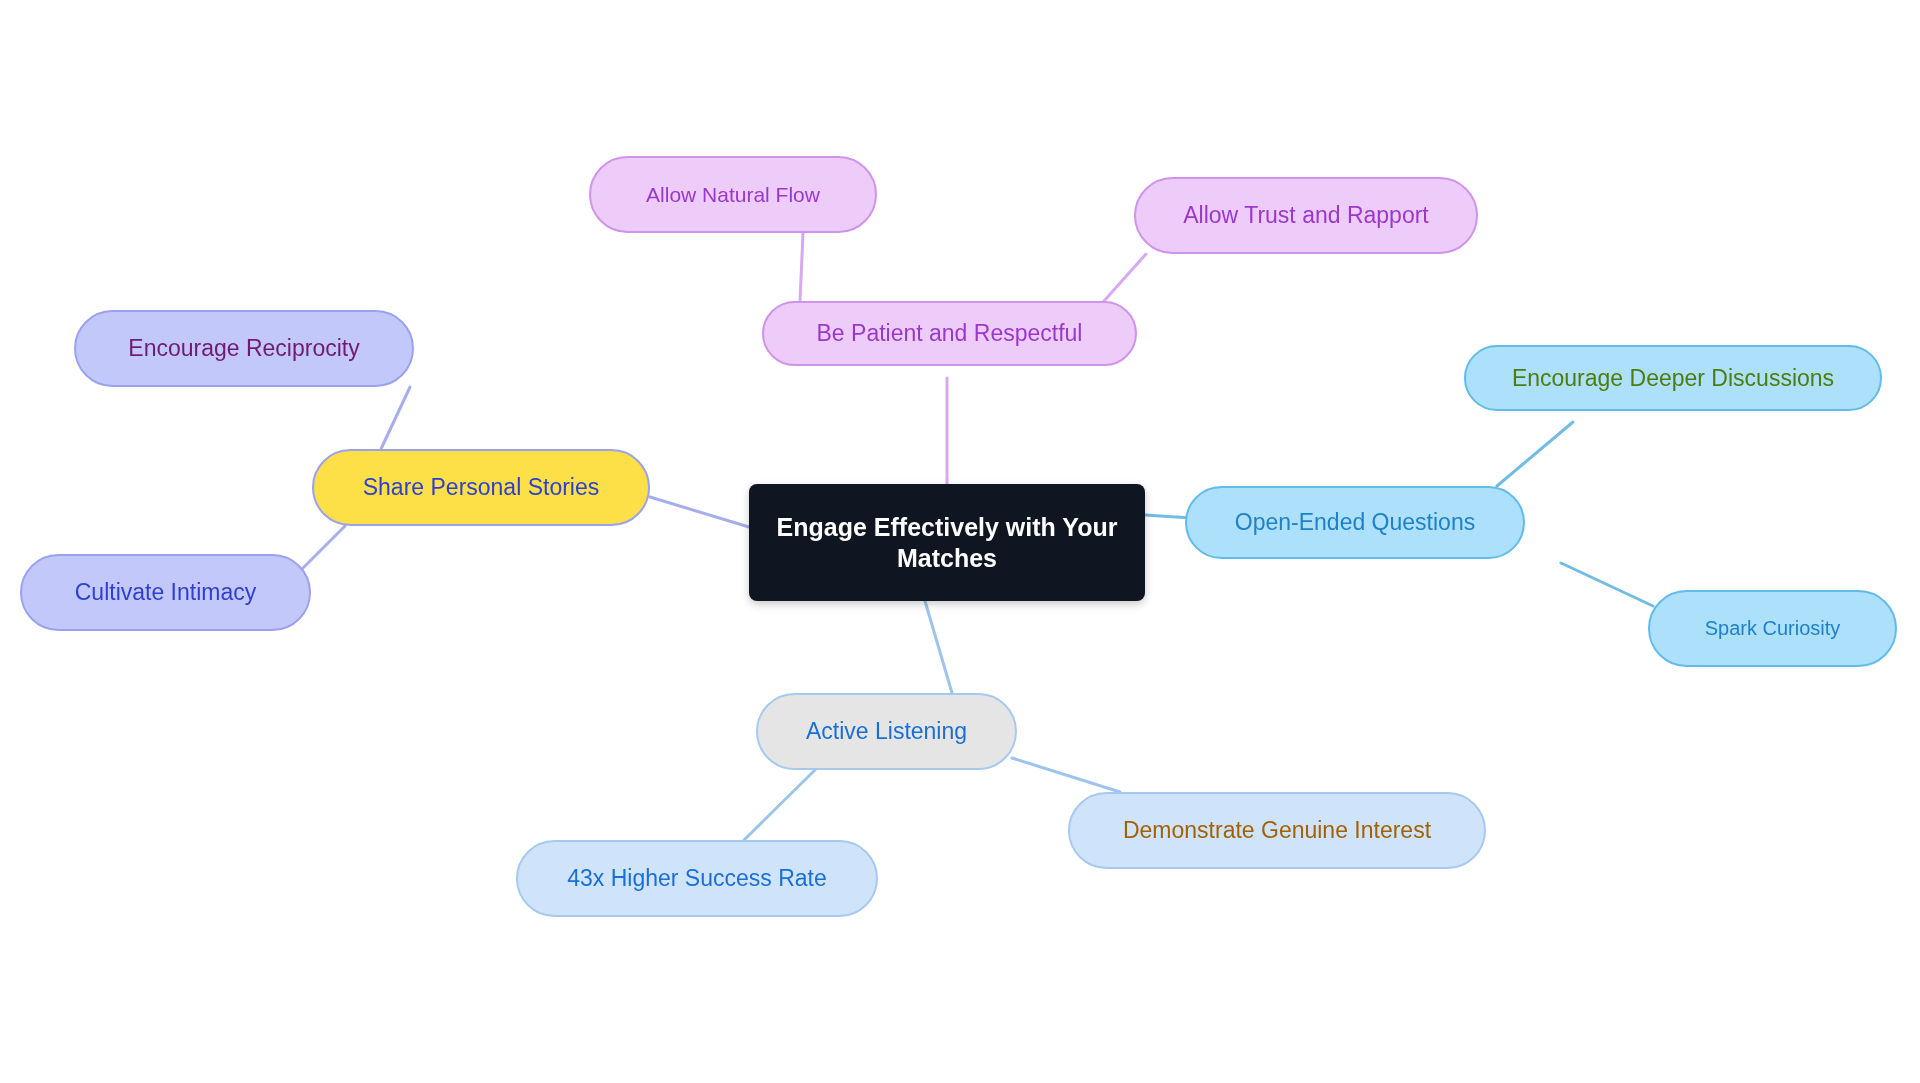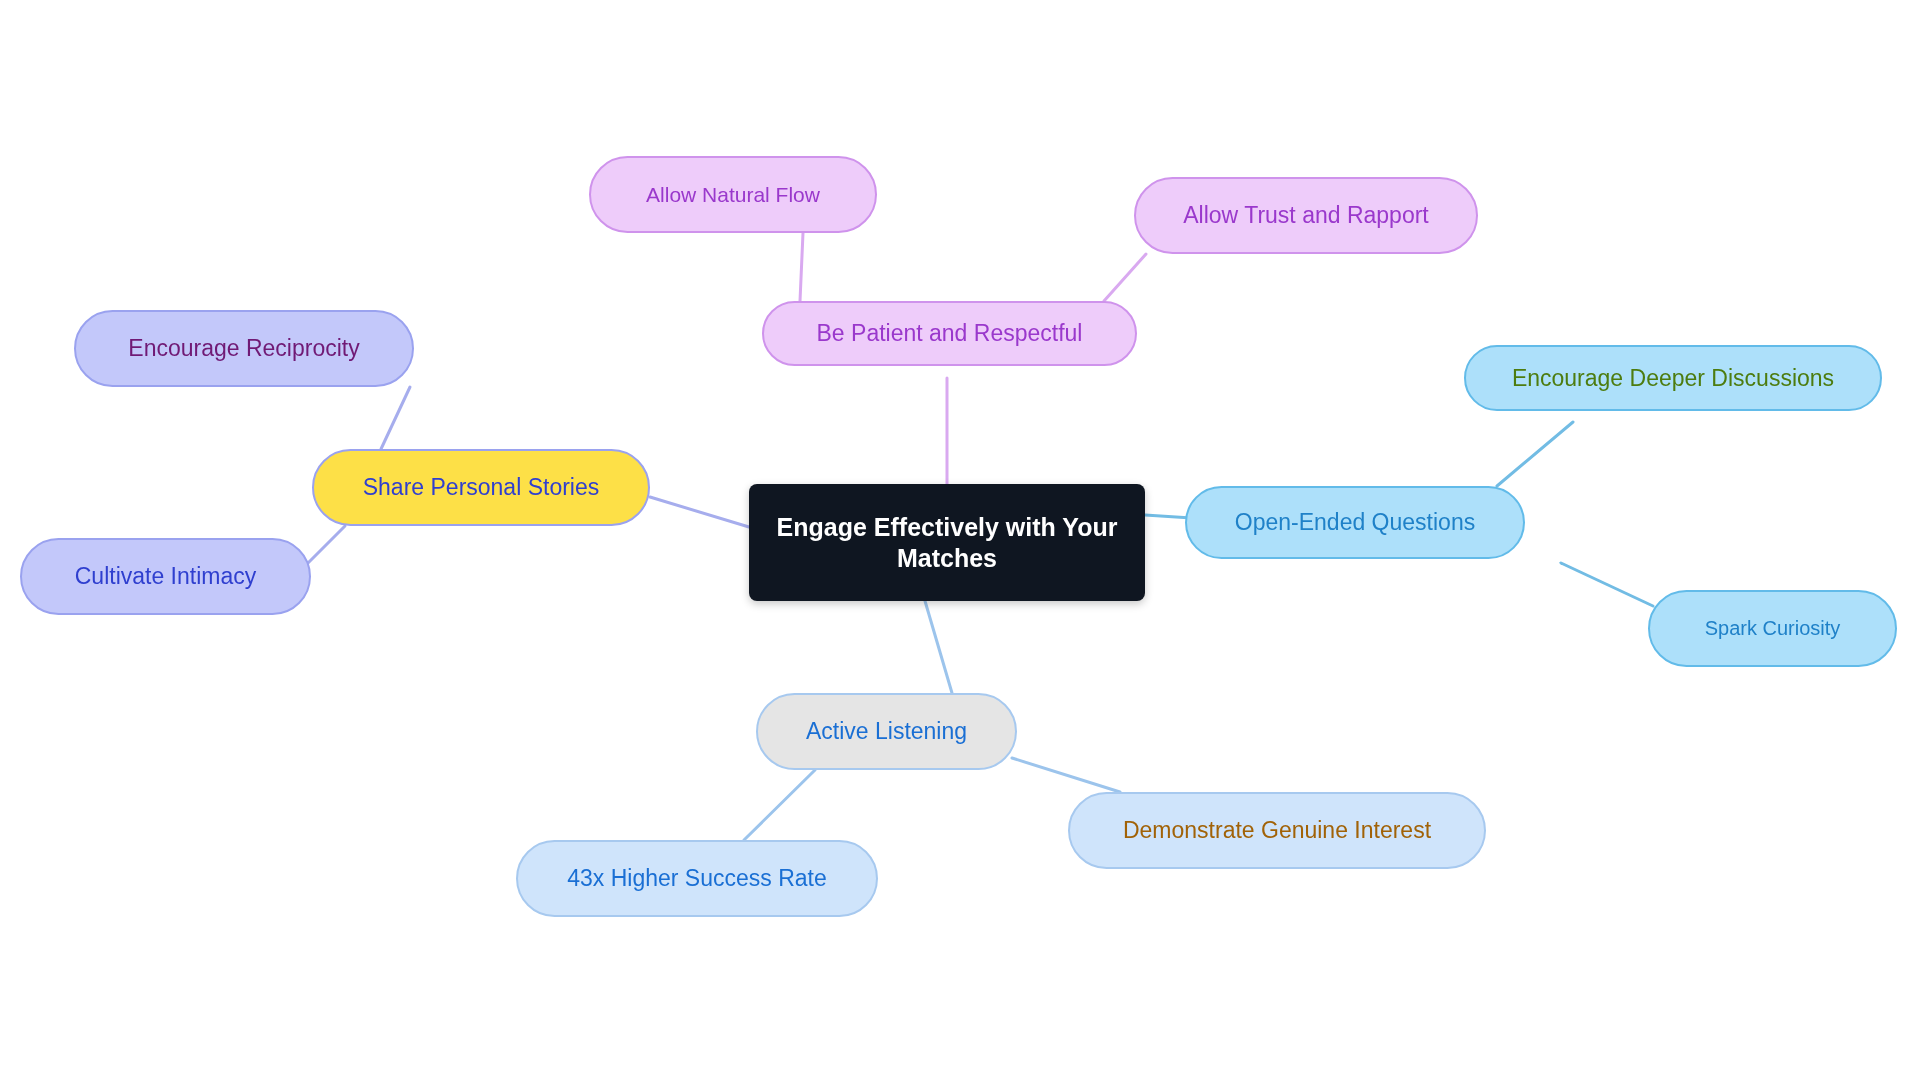--- a/index.html
+++ b/index.html
@@ -62,21 +62,21 @@
       <line x1="815" y1="770" x2="744" y2="840" stroke="#9cc4ec" stroke-width="3" stroke-linecap="round"></line>
       <line x1="1012" y1="758" x2="1120" y2="792" stroke="#9cc4ec" stroke-width="3" stroke-linecap="round"></line>
     </svg>
   <div id="node-layer">
       <div class="node node-root" style="left: 749px; top: 484px; width: 396px; height: 117px; background: rgb(15, 22, 33); color: rgb(255, 255, 255); border-color: rgb(15, 22, 33); font-size: 25px;"><span>Engage Effectively with Your Matches</span></div>
       <div class="node" style="left: 762px; top: 301px; width: 375px; height: 65px; background: rgb(238, 204, 250); color: rgb(154, 56, 204); border-color: rgb(207, 147, 236); font-size: 23px;"><span>Be Patient and Respectful</span></div>
       <div class="node" style="left: 589px; top: 156px; width: 288px; height: 77px; background: rgb(238, 204, 250); color: rgb(154, 56, 204); border-color: rgb(207, 147, 236); font-size: 21px;"><span>Allow Natural Flow</span></div>
       <div class="node" style="left: 1134px; top: 177px; width: 344px; height: 77px; background: rgb(238, 204, 250); color: rgb(154, 56, 204); border-color: rgb(207, 147, 236); font-size: 23px;"><span>Allow Trust and Rapport</span></div>
       <div class="node" style="left: 312px; top: 449px; width: 338px; height: 77px; background: #fde047; color: rgb(47, 63, 207); border-color: rgb(154, 162, 239); font-size: 23px;"><span>Share Personal Stories</span></div>
       <div class="node" style="left: 74px; top: 310px; width: 340px; height: 77px; background: rgb(195, 200, 250); color: #701a75; border-color: rgb(154, 162, 239); font-size: 23px;"><span>Encourage Reciprocity</span></div>
-      <div class="node" style="left: 20px; top: 538px; width: 291px; height: 77px; background: rgb(195, 200, 250); color: rgb(47, 63, 207); border-color: rgb(154, 162, 239); font-size: 23px;"><span>Cultivate Intimacy</span></div>
+      <div class="node" style="left: 20px; top: 554px; width: 291px; height: 77px; background: rgb(195, 200, 250); color: rgb(47, 63, 207); border-color: rgb(154, 162, 239); font-size: 23px;"><span>Cultivate Intimacy</span></div>
       <div class="node" style="left: 1185px; top: 486px; width: 340px; height: 73px; background: rgb(173, 224, 250); color: rgb(31, 129, 200); border-color: rgb(98, 187, 233); font-size: 23px;"><span>Open-Ended Questions</span></div>
       <div class="node" style="left: 1464px; top: 345px; width: 418px; height: 66px; background: rgb(173, 224, 250); color: #4d7c0f; border-color: rgb(98, 187, 233); font-size: 23px;"><span>Encourage Deeper Discussions</span></div>
       <div class="node" style="left: 1648px; top: 590px; width: 249px; height: 77px; background: rgb(173, 224, 250); color: rgb(31, 129, 200); border-color: rgb(98, 187, 233); font-size: 20px;"><span>Spark Curiosity</span></div>
       <div class="node" style="left: 756px; top: 693px; width: 261px; height: 77px; background: #e5e5e5; color: rgb(26, 111, 212); border-color: rgb(167, 201, 239); font-size: 23px;"><span>Active Listening</span></div>
       <div class="node" style="left: 516px; top: 840px; width: 362px; height: 77px; background: rgb(207, 228, 251); color: rgb(26, 111, 212); border-color: rgb(167, 201, 239); font-size: 23px;"><span>43x Higher Success Rate</span></div>
       <div class="node" style="left: 1068px; top: 792px; width: 418px; height: 77px; background: rgb(207, 228, 251); color: #a16207; border-color: rgb(167, 201, 239); font-size: 23px;"><span>Demonstrate Genuine Interest</span></div>
     </div>
 </div>
 
 </body></html>

